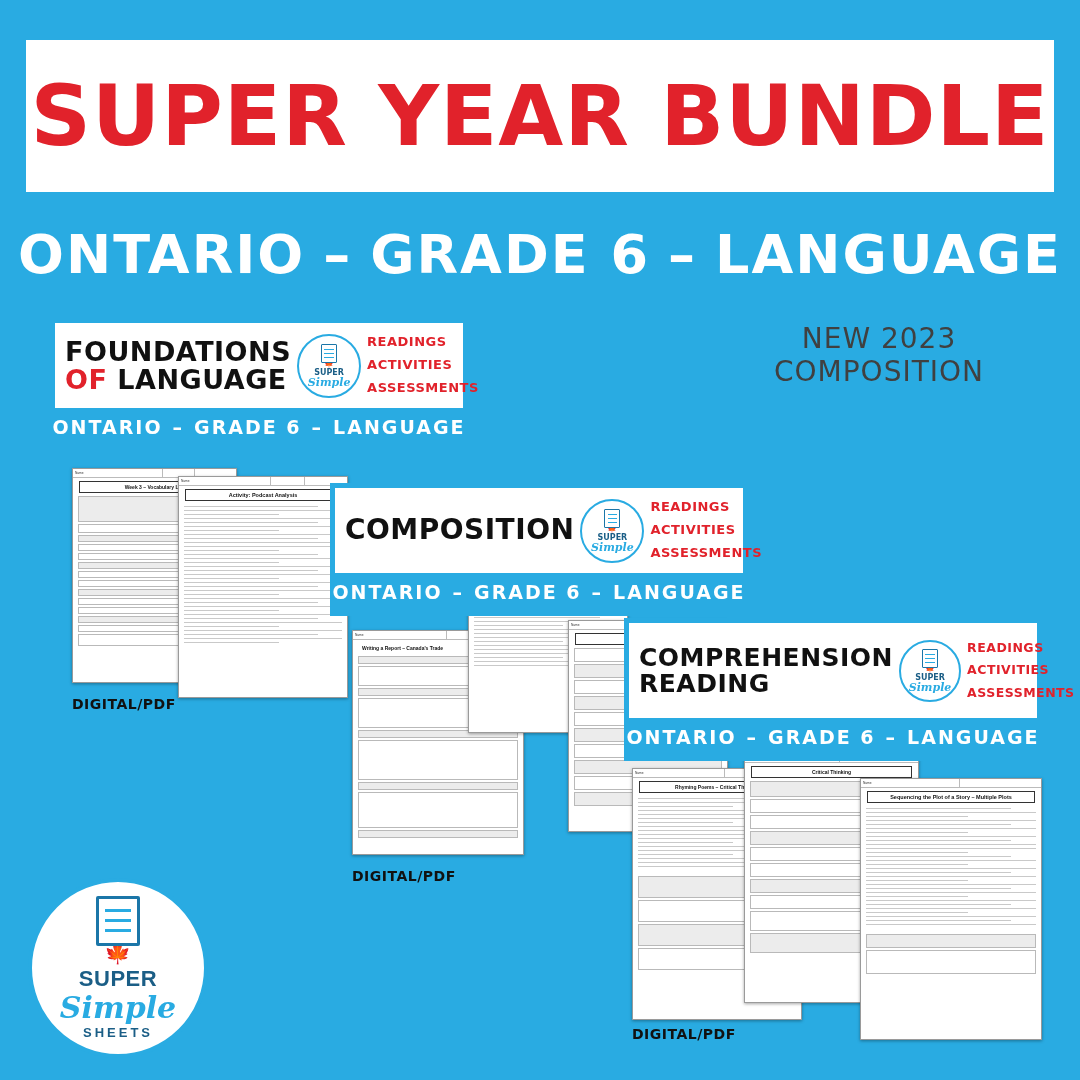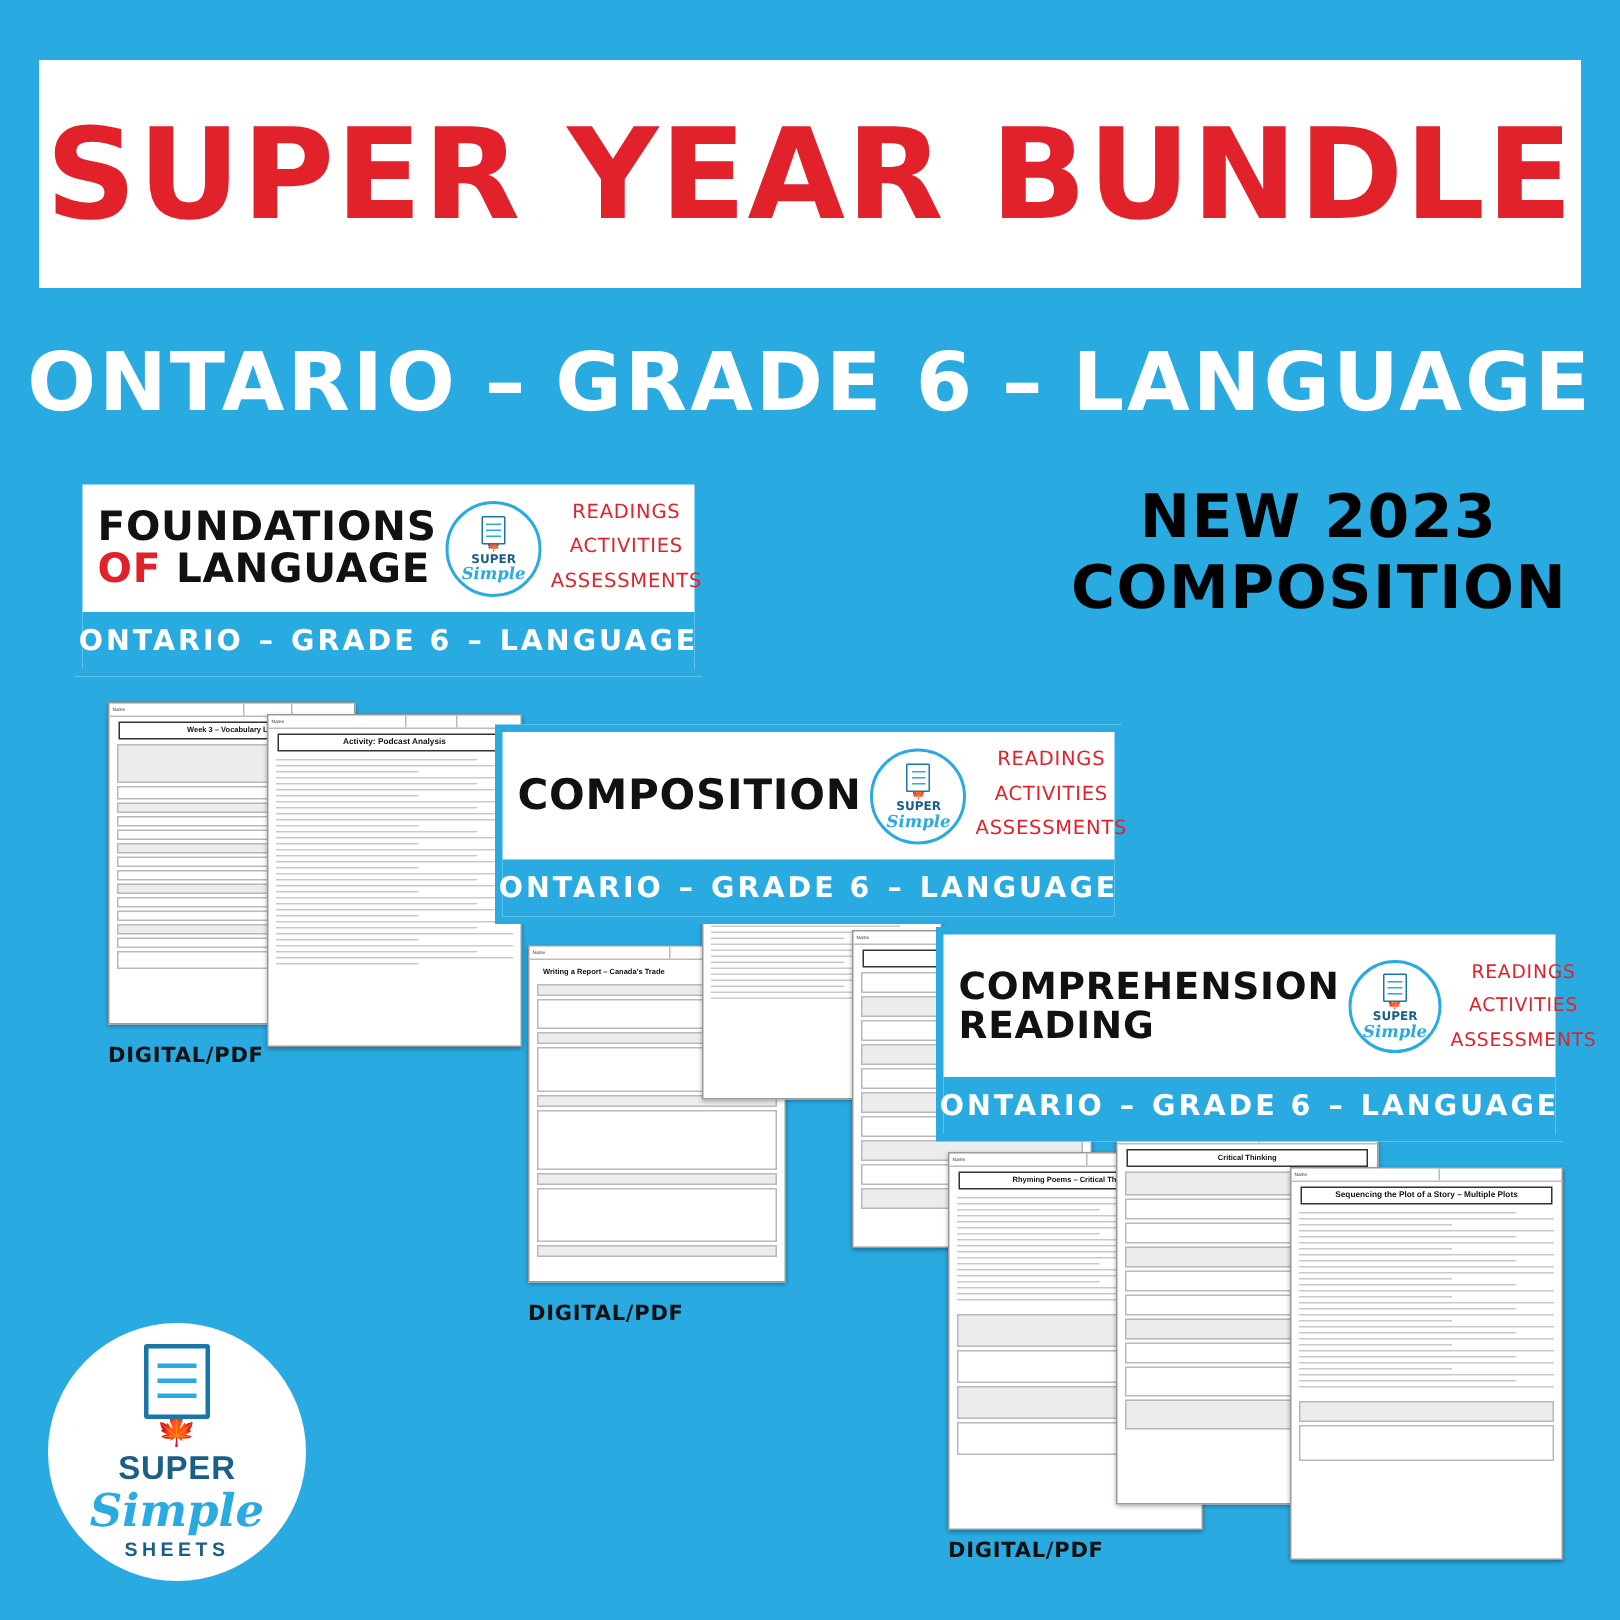--- a/index.html
+++ b/index.html
@@ -47,24 +47,24 @@
     white-space: nowrap;
   }
   .subtitle .dash { margin: 0 18px; font-weight: bold; }
 
   
   .new-curriculum {
     position: absolute;
     right: 36px; top: 322px;
     width: 330px;
     text-align: center;
-    color: #000000;
+    color: #404040;
     font-family: "DejaVu Sans", sans-serif;
-    font-weight: bold;
-    font-size: 40px;
+    font-weight: normal;
+    font-size: 28px;
     line-height: 1.18;
     letter-spacing: 1px;
   }
 
   
   .product {
     position: absolute;
   }
   .cover {
     position: absolute;
@@ -115,23 +115,23 @@
     color: #1B5E86; font-weight: bold; font-family: "DejaVu Sans", sans-serif;
   }
   .logo .logo-text-simple {
     color: #29ABE2; font-weight: bold; font-style: italic;
     font-family: "DejaVu Serif", serif;
   }
   .features {
     display: flex; flex-direction: column; justify-content: center;
     color: #E1222B;
     font-family: "DejaVu Sans", sans-serif;
-    font-weight: normal;
+    font-weight: bold;
     letter-spacing: 0.5px;
-    text-align: center;
+    text-align: left;
   }
   .cover-bar {
     background: #29ABE2;
     color: #FFFFFF;
     display: flex; align-items: center; justify-content: center;
     font-family: "DejaVu Sans", sans-serif;
     font-weight: bold;
     letter-spacing: 2px;
     white-space: nowrap;
   }

